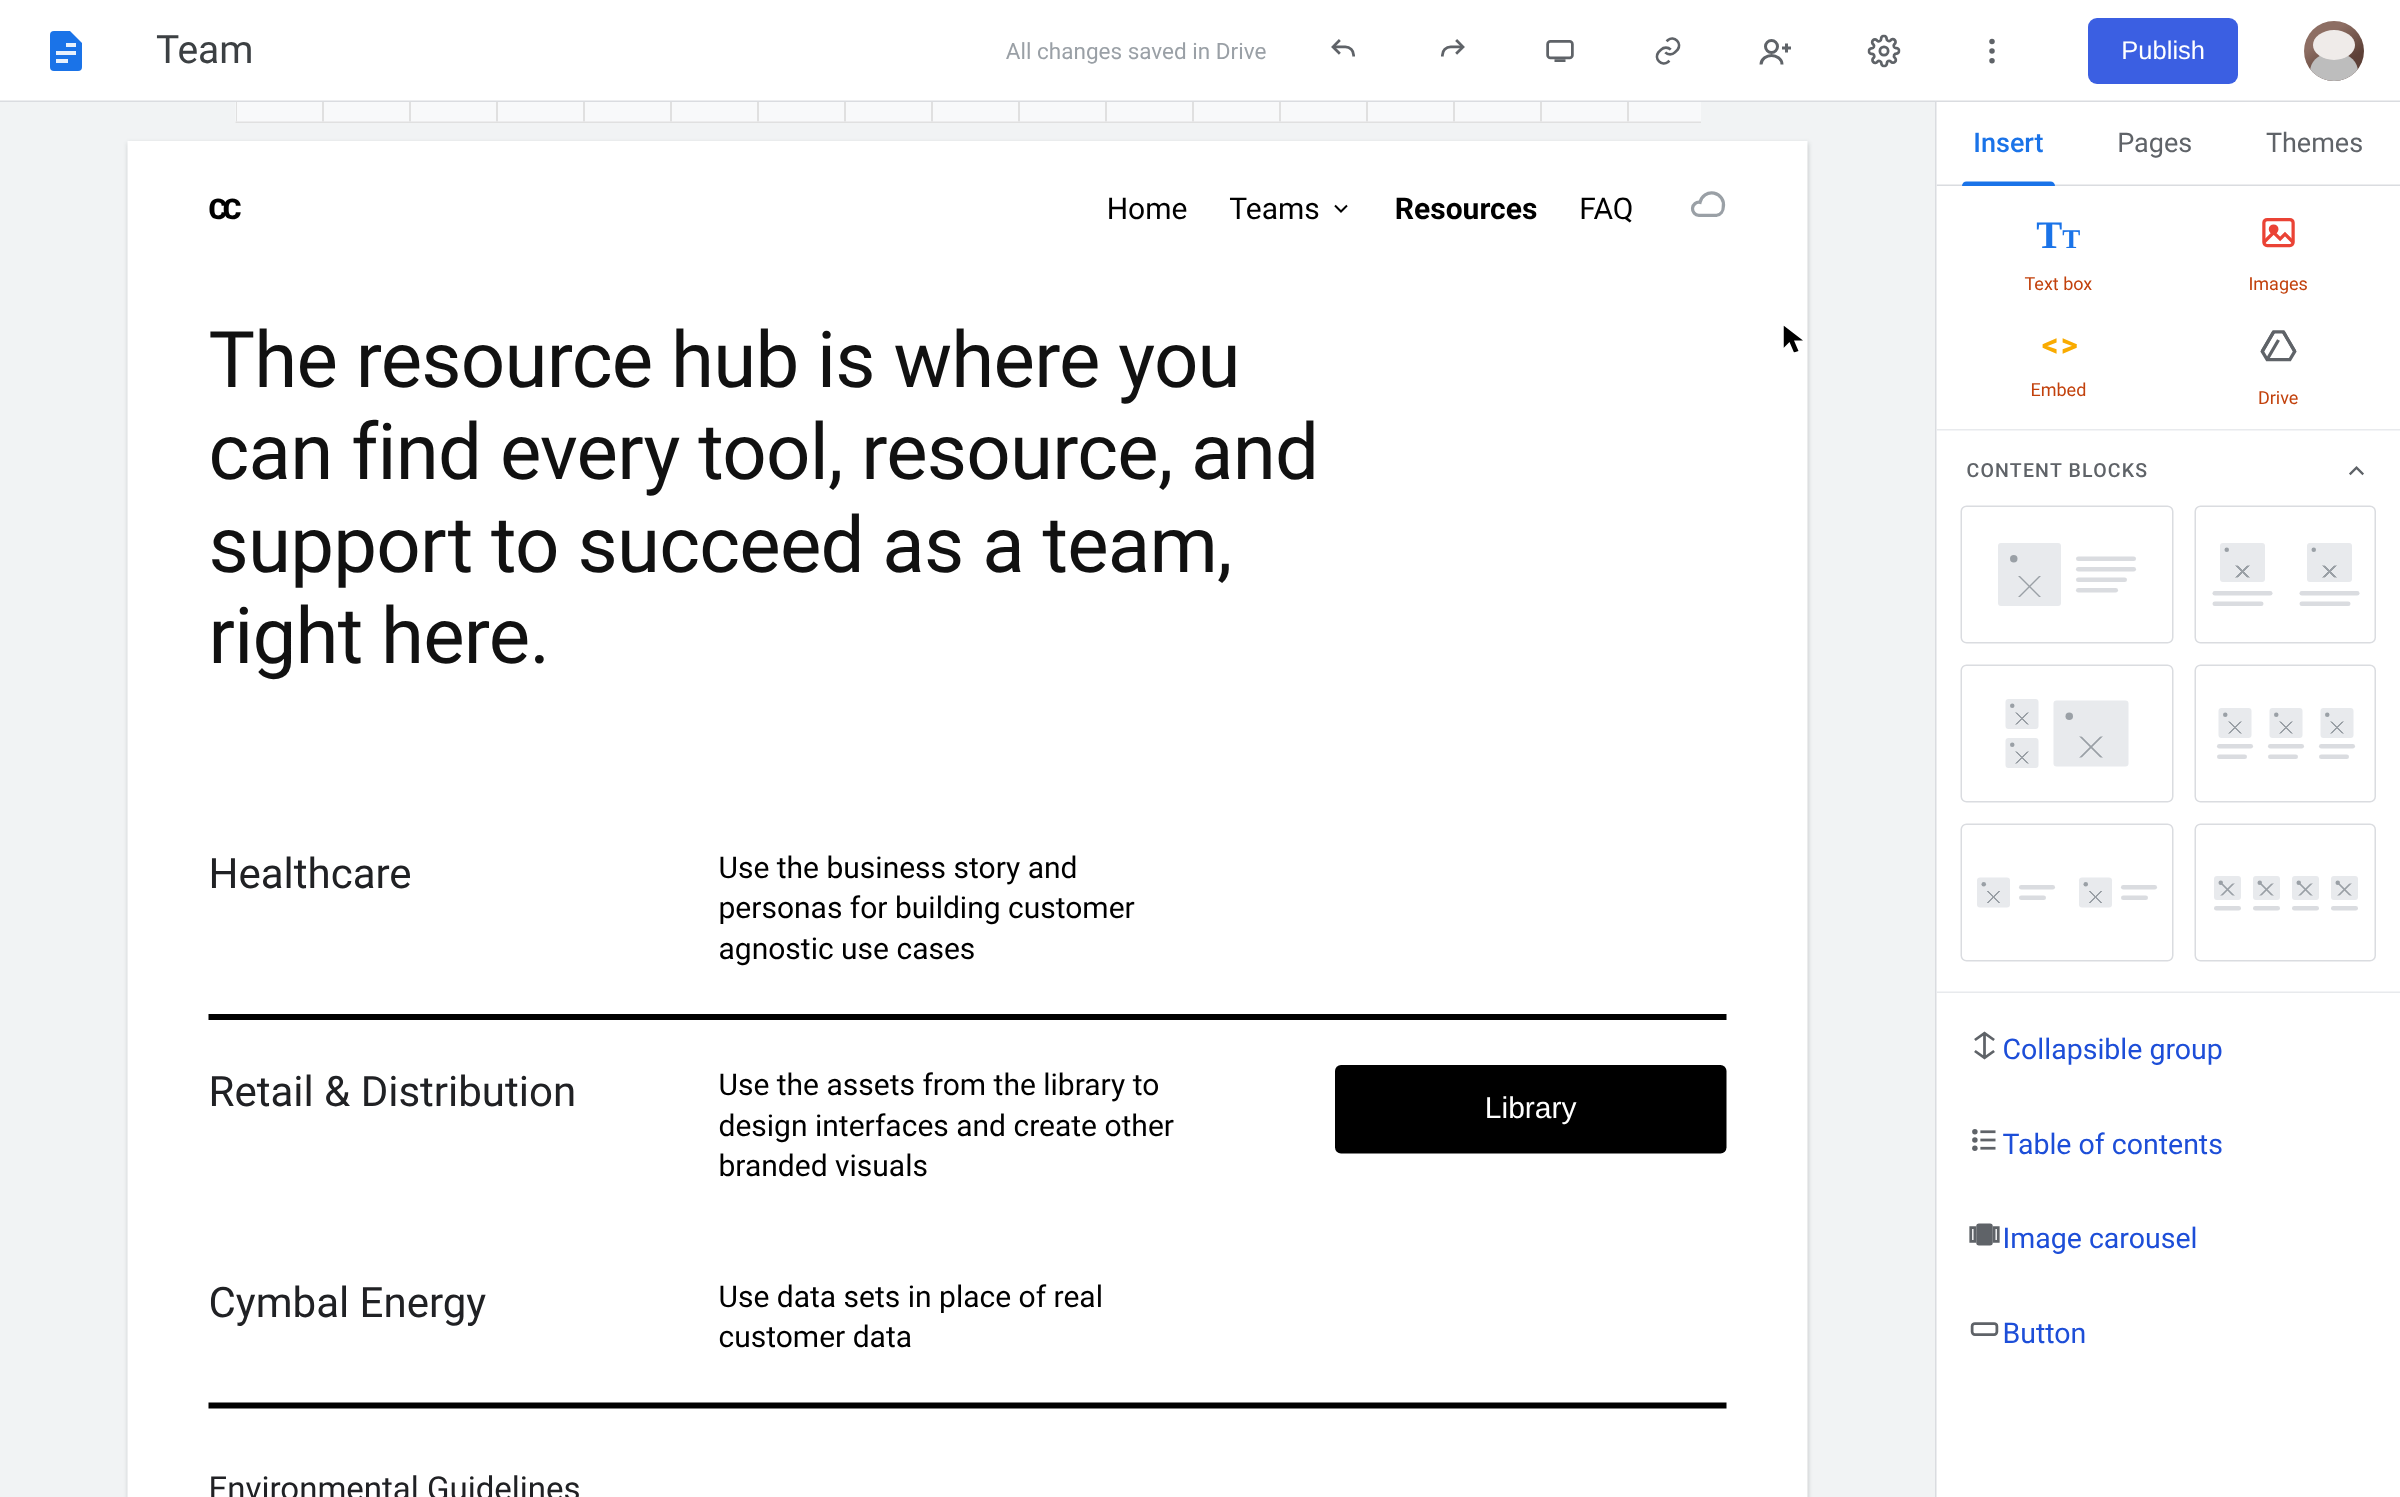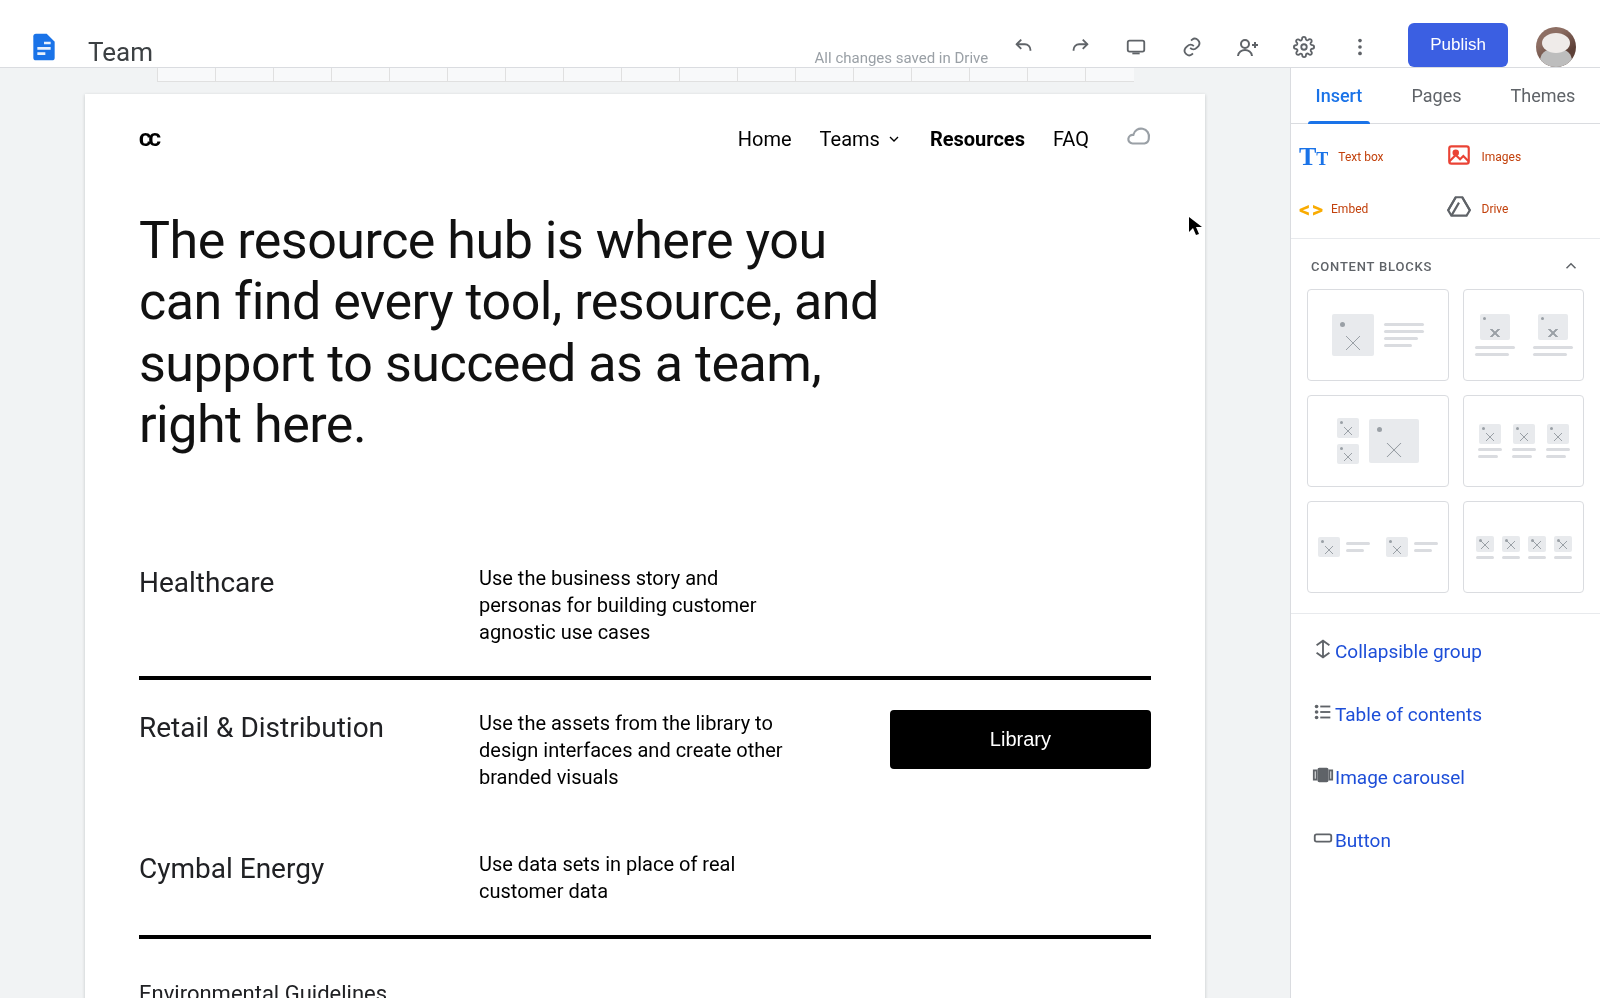--- a/index.html
+++ b/index.html
@@ -7,25 +7,25 @@
     font-family: 'Google Sans', Roboto, Arial, sans-serif;
     background: #fff;
     color: #202124;
     width: 1600px;
     height: 998px;
     overflow: hidden;
   }
   
   .topbar {
     display: flex;
-    align-items: flex-end;
+    align-items: center;
     height: 68px;
     padding: 0 24px;
     border-bottom: 1px solid #dadce0;
-    gap: 16px;
+    gap: 32px;
   }
   .app-icon {
     width: 40px; height: 40px;
     display:flex;align-items:center;justify-content:center;
     color:#1a73e8;
   }
   .doc-title {
     font-size: 26px;
     color:#3c4043;
     flex:0 0 auto;
@@ -87,21 +87,21 @@
   .cursor-arrow{position:absolute;left:1189px;top:149px;}
 
   
   .sidebar{width:310px;border-left:1px solid #dadce0;display:flex;flex-direction:column;overflow:auto}
   .tabs{display:flex;border-bottom:1px solid #dadce0;height:56px;justify-content:space-around;align-items:center}
   .tab{font-size:18px;color:#5f6368;height:100%;display:flex;align-items:center;cursor:pointer;padding:0 8px;position:relative}
   .tab.active{color:#1a73e8;font-weight:500}
   .tab.active::after{content:"";position:absolute;left:0;right:0;bottom:-1px;height:3px;background:#1a73e8;border-radius:3px 3px 0 0}
 
   .insert-grid{display:grid;grid-template-columns:1fr 1fr;padding:18px 8px 14px;text-align:center;row-gap:22px}
-  .insert-item{cursor:pointer;display:flex;flex-direction:row;align-items:center;gap:10px}
+  .insert-item{cursor:pointer;display:flex;flex-direction:column;align-items:center;gap:10px}
   .insert-label{font-size:12px;color:#c2410c}
   .ii-text{color:#1a73e8;font-size:26px;font-weight:700;font-family:'Times New Roman',serif}
   .ii-text .small-t{font-size:18px}
   .ii-img{color:#ea4335}
   .ii-embed{color:#f9ab00;font-size:22px;font-weight:700;letter-spacing:-2px}
   .ii-drive{color:#5f6368}
 
   .section-label{font-size:13px;letter-spacing:0.8px;color:#5f6368;font-weight:500;
     padding:18px 20px 14px;display:flex;align-items:center;justify-content:space-between;
     border-top:1px solid #e8eaed}

